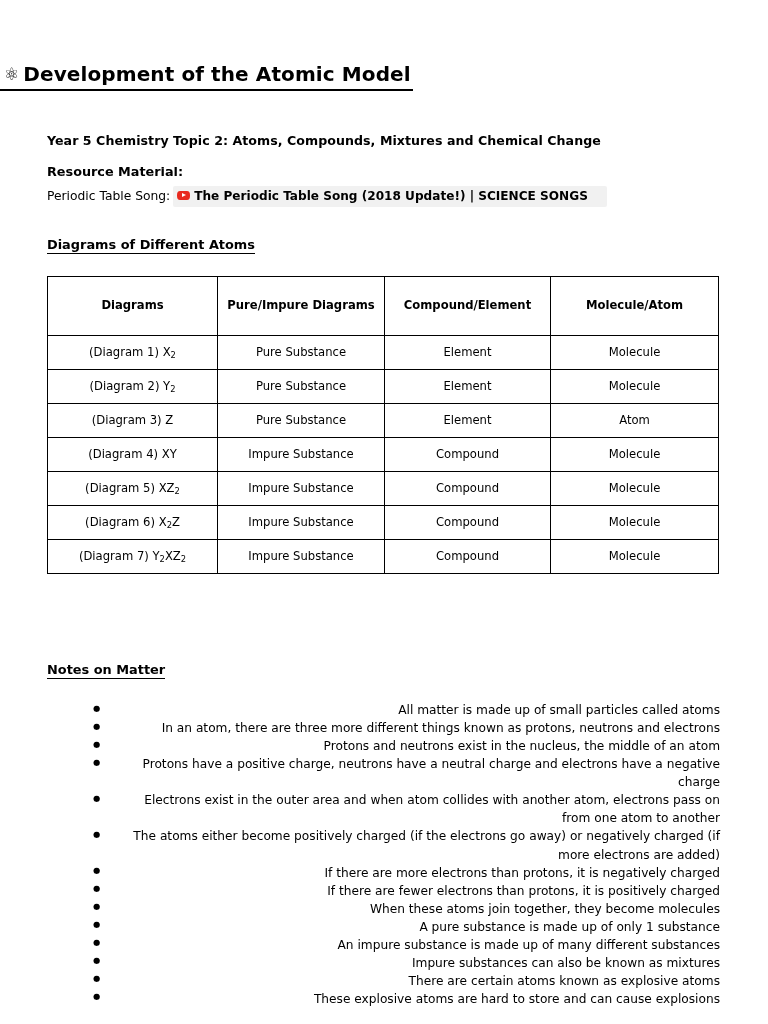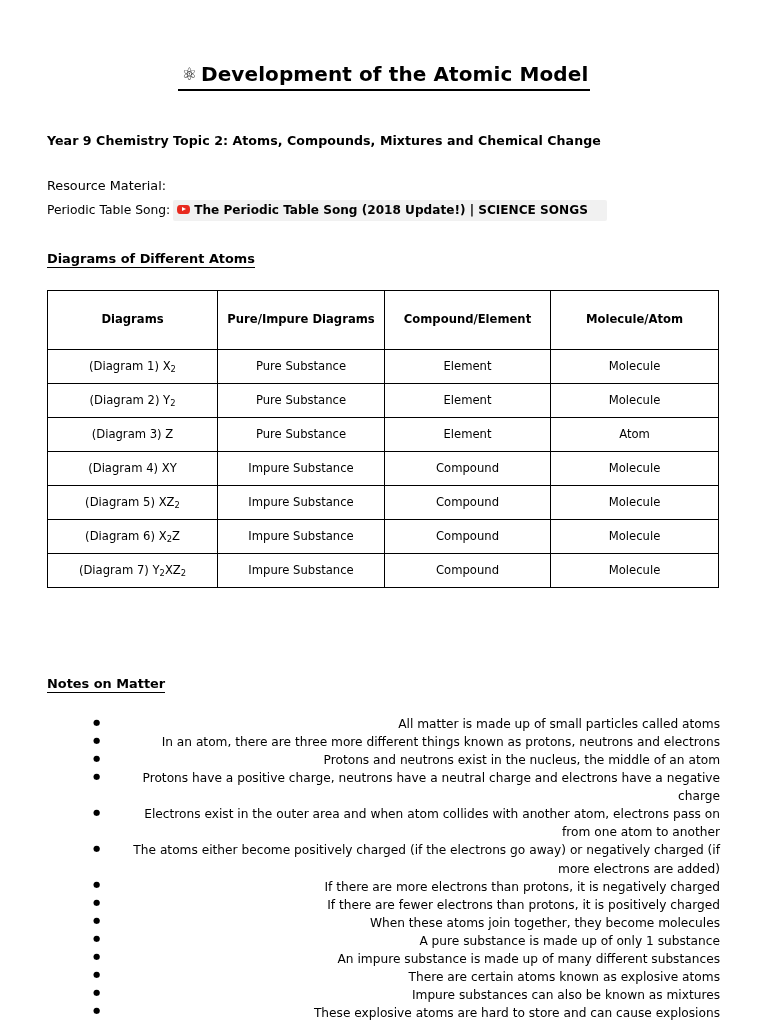--- a/index.html
+++ b/index.html
@@ -19,21 +19,21 @@
     width: 768px;
     height: 1024px;
     box-sizing: border-box;
     padding: 0;
     background: #ffffff;
     position: relative;
   }
 
   
   .doc-title-wrap {
-    text-align: center;
+    text-align: left;
     padding-top: 62px;
   }
   .doc-title {
     display: inline-block;
     font-size: 20px;
     font-weight: bold;
     letter-spacing: 0.1px;
     border-bottom: 2px solid #000;
     padding: 0 2px 2px 4px;
     line-height: 1.25;
@@ -52,23 +52,23 @@
   }
 
   .subtitle {
     margin-top: 42px;
     font-size: 12.6px;
     font-weight: bold;
     letter-spacing: 0.05px;
   }
 
   .section-label {
-    margin-top: 30px;
+    margin-top: 16px;
     font-size: 12.8px;
-    font-weight: normal;
+    font-weight: bold;
   }
 
   .resource-line {
     margin-top: 7px;
     font-size: 12.3px;
     line-height: 1.5;
     white-space: nowrap;
   }
   .yt-chip {
     display: inline-block;
@@ -178,21 +178,21 @@
 <body>
 
 <div class="page">
 
   <div class="doc-title-wrap">
     <div class="doc-title"><span class="atom-icon">⚛</span><span>Development of the Atomic Model</span></div>
   </div>
 
   <div class="content">
 
-    <div class="subtitle">Year 9 Chemistry Topic 2: Atoms, Compounds, Mixtures and Chemical Change</div>
+    <div class="subtitle">Year 5 Chemistry Topic 2: Atoms, Compounds, Mixtures and Chemical Change</div>
 
     <div class="section-label">Resource Material:</div>
 
     <div class="resource-line"><span>Periodic Table Song:</span><span class="yt-chip"><span class="yt-icon"></span><span>The Periodic Table Song (2018 Update!) | SCIENCE SONGS</span></span></div>
 
     <div class="heading-block">
       <div class="heading-ul">Diagrams of Different Atoms</div>
     </div>
 
     <table class="diagram-table">
@@ -265,19 +265,19 @@
         <li>In an atom, there are three more different things known as protons, neutrons and electrons</li>
         <li>Protons and neutrons exist in the nucleus, the middle of an atom</li>
         <li>Protons have a positive charge, neutrons have a neutral charge and electrons have a negative charge</li>
         <li>Electrons exist in the outer area and when atom collides with another atom, electrons pass on from one atom to another</li>
         <li>The atoms either become positively charged (if the electrons go away) or negatively charged (if more electrons are added)</li>
         <li>If there are more electrons than protons, it is negatively charged</li>
         <li>If there are fewer electrons than protons, it is positively charged</li>
         <li>When these atoms join together, they become molecules</li>
         <li>A pure substance is made up of only 1 substance</li>
         <li>An impure substance is made up of many different substances</li>
+        <li>Impure substances can also be known as mixtures</li>
         <li>There are certain atoms known as explosive atoms</li>
-        <li>Impure substances can also be known as mixtures</li>
         <li>These explosive atoms are hard to store and can cause explosions</li>
       </ul>
 
   </div>
 </div>
 
 </body></html>

